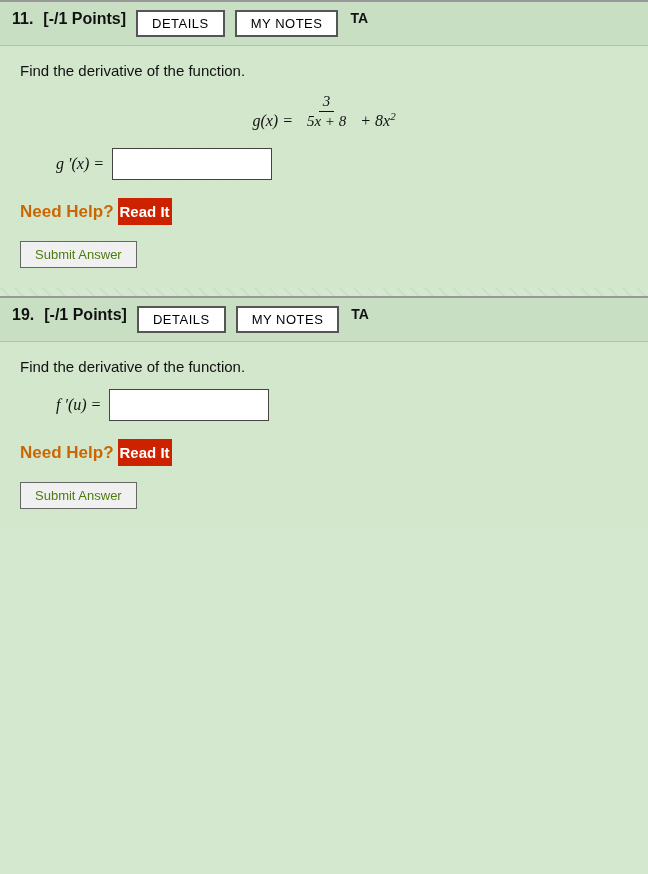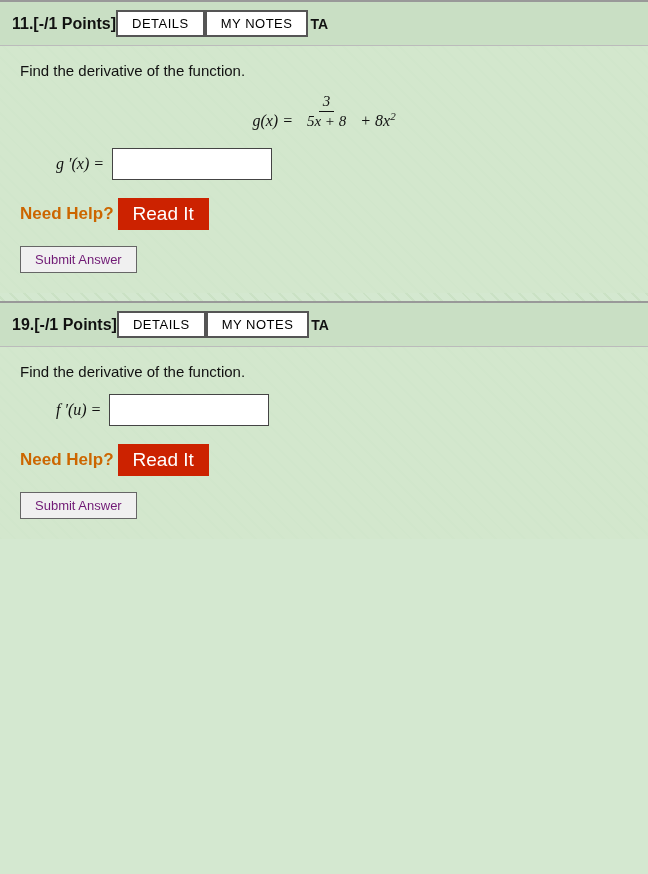--- a/index.html
+++ b/index.html
@@ -28,22 +28,21 @@
     
     .problem-section {
       background: rgba(210, 230, 205, 0.85);
       border-top: 2px solid #999;
       padding: 0;
       margin-bottom: 8px;
     }
 
     .problem-header {
       display: flex;
-      align-items: center;
-      gap: 0;
+      gap: 10px;
       padding: 8px 12px;
       border-bottom: 1px solid #bbb;
       background: rgba(200, 222, 195, 0.9);
     }
 
     .problem-number {
       font-size: 16px;
       font-weight: bold;
       font-family: Arial, sans-serif;
       color: #111;
@@ -156,35 +155,35 @@
       font-size: 17px;
       font-weight: bold;
       color: #cc6600;
       font-family: Arial, sans-serif;
     }
 
     .read-it-btn {
       background: #cc2200;
       color: white;
       border: none;
-      padding: 5px 15px;
-      font-size: 19px;
-      font-family: Arial, sans-serif;
-      font-weight: normal;
+      padding: 5px 2px;
+      font-size: 15px;
+      font-family: Arial, sans-serif;
+      font-weight: bold;
       cursor: pointer;
     }
 
     .submit-btn {
       border: 1px solid #666;
       background: #f0f0f0;
       padding: 5px 14px;
       font-size: 13px;
       font-family: Arial, sans-serif;
       cursor: pointer;
-      color: #701a75;
+      color: #4d7c0f;
     }
 
     .submit-row {
       display: flex;
       align-items: center;
     }
   </style>
 </head>
 <body>
 

